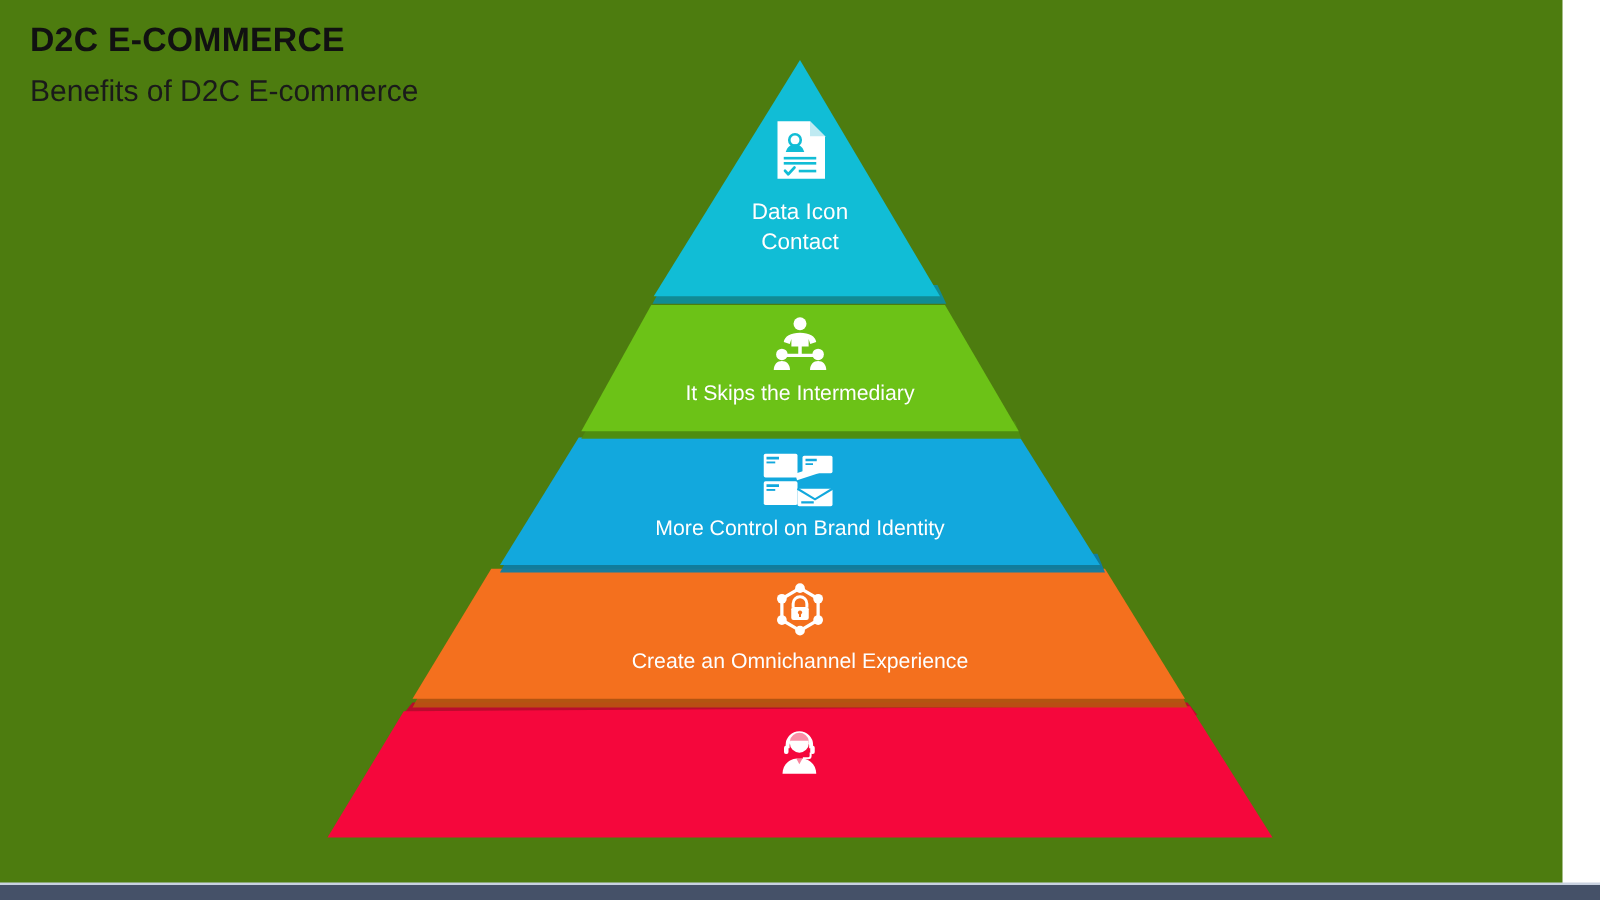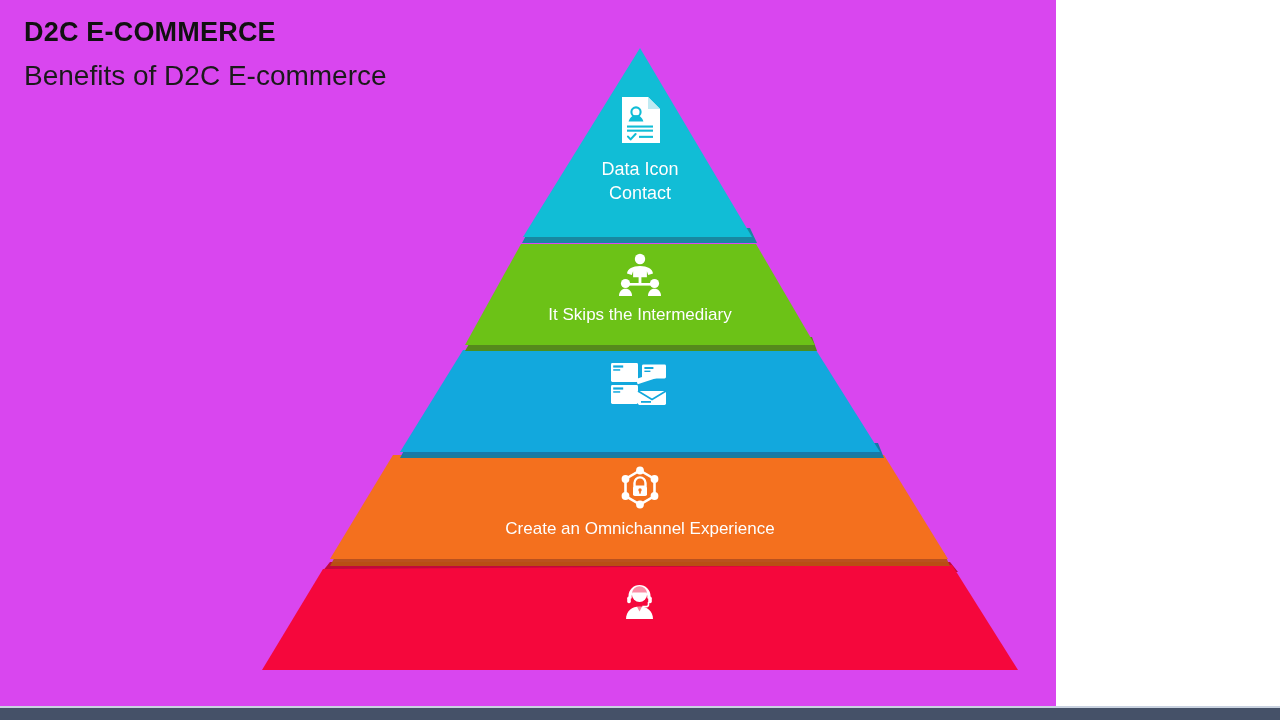--- a/index.html
+++ b/index.html
@@ -2,30 +2,30 @@
 <html><head>
 <meta charset="utf-8">
 <style>
   * { margin:0; padding:0; box-sizing:border-box; }
   html,body { width:1280px; height:720px; overflow:hidden; }
   body {
     background:#ffffff;
     font-family:"Liberation Sans","DejaVu Sans",sans-serif;
     position:relative;
   }
-  #slide { position:absolute; inset:0; width:1056px; height:720px; background:#d946ef; }
+  #slide { position:absolute; inset:0; width:1250px; height:720px; background:#4d7c0f; }
 
   
   #header { position:absolute; left:24px; top:18px; }
   #title {
     font-size:27px; font-weight:bold; color:#111111;
     letter-spacing:0.2px; line-height:1.1;
   }
   #subtitle {
-    font-size:28px; font-weight:normal; color:#1a1a1a;
+    font-size:24px; font-weight:normal; color:#1a1a1a;
     margin-top:13px; line-height:1.1;
   }
 
   
   #pyramid { position:absolute; left:0; top:0; width:1280px; height:720px; }
   #pyramid svg { display:block; width:1280px; height:720px; }
 
   
   .tier-text {
     position:absolute; left:0; width:1280px;
@@ -158,20 +158,21 @@
     </svg>
   </div>
 
   <div class="tier-text apex" style="top:158px;">
     <div>Data Icon</div>
     <div>Contact</div>
   </div>
 
   <div class="tier-text" style="top:305px;">It Skips the Intermediary</div>
 
+  <div class="tier-text" style="top:413px;">More Control on Brand Identity</div>
 
   <div class="tier-text" style="top:519px;">Create an Omnichannel Experience</div>
 
 
   <div id="footer-hairline"></div>
   <div id="footer-bar"></div>
 
 </div>
 
 </body></html>

